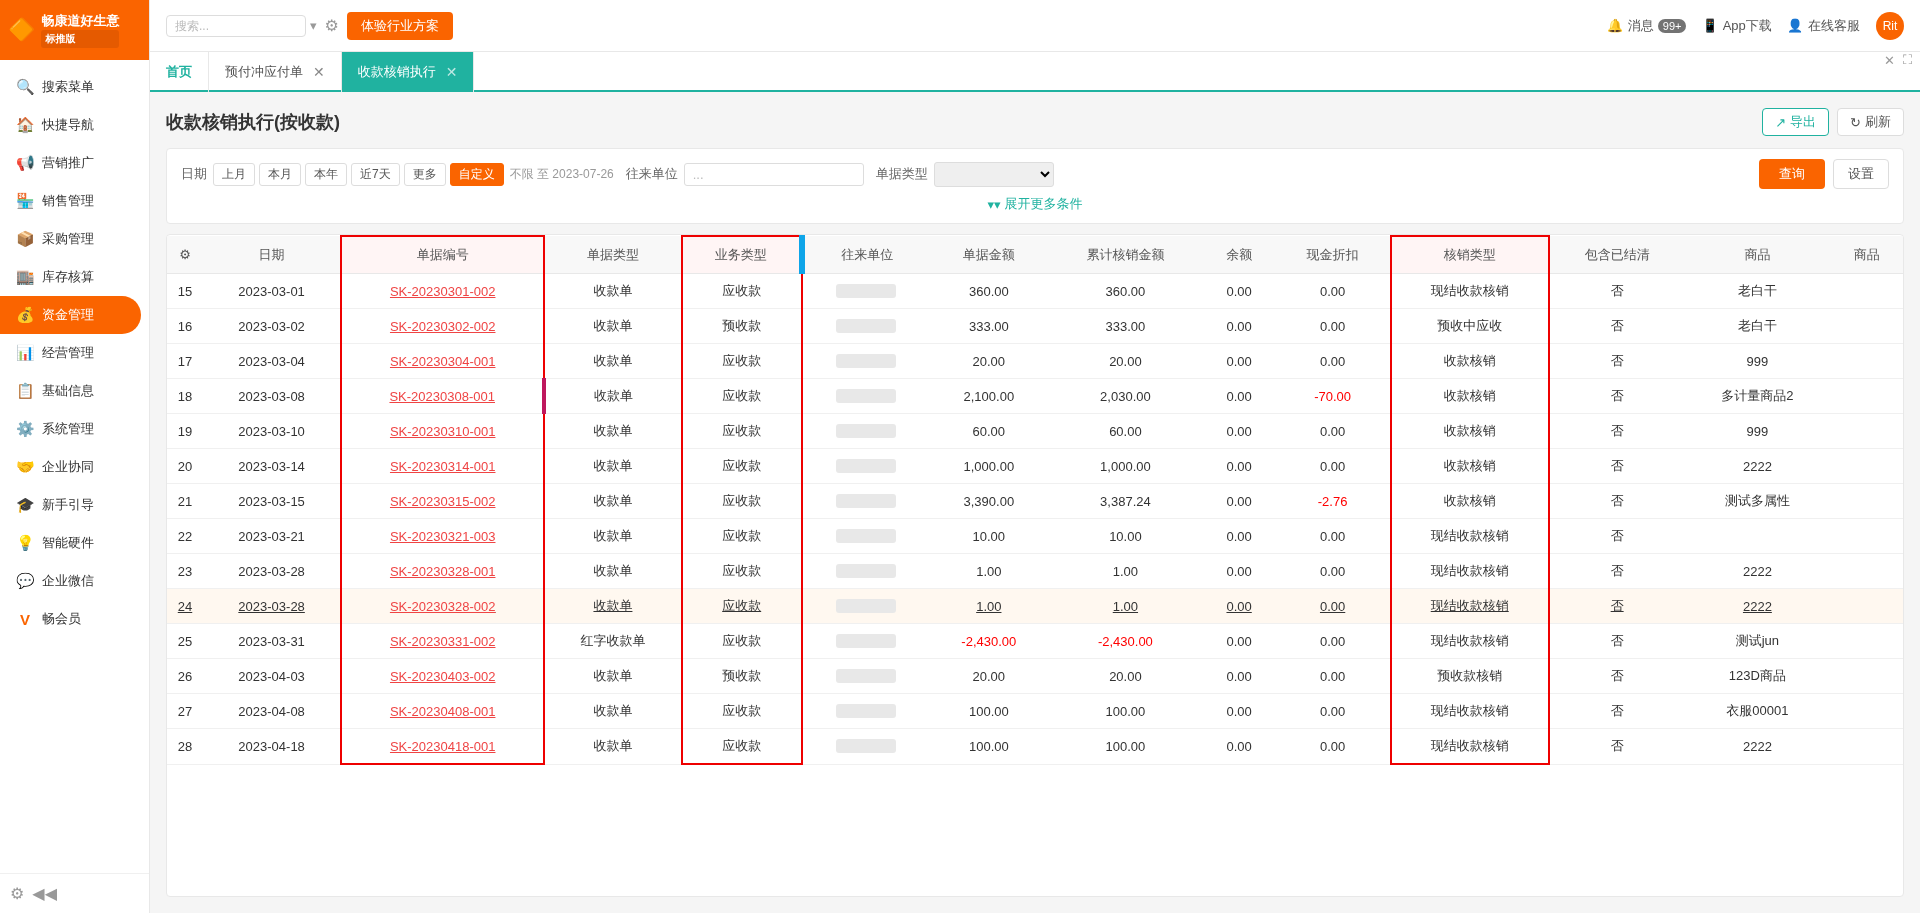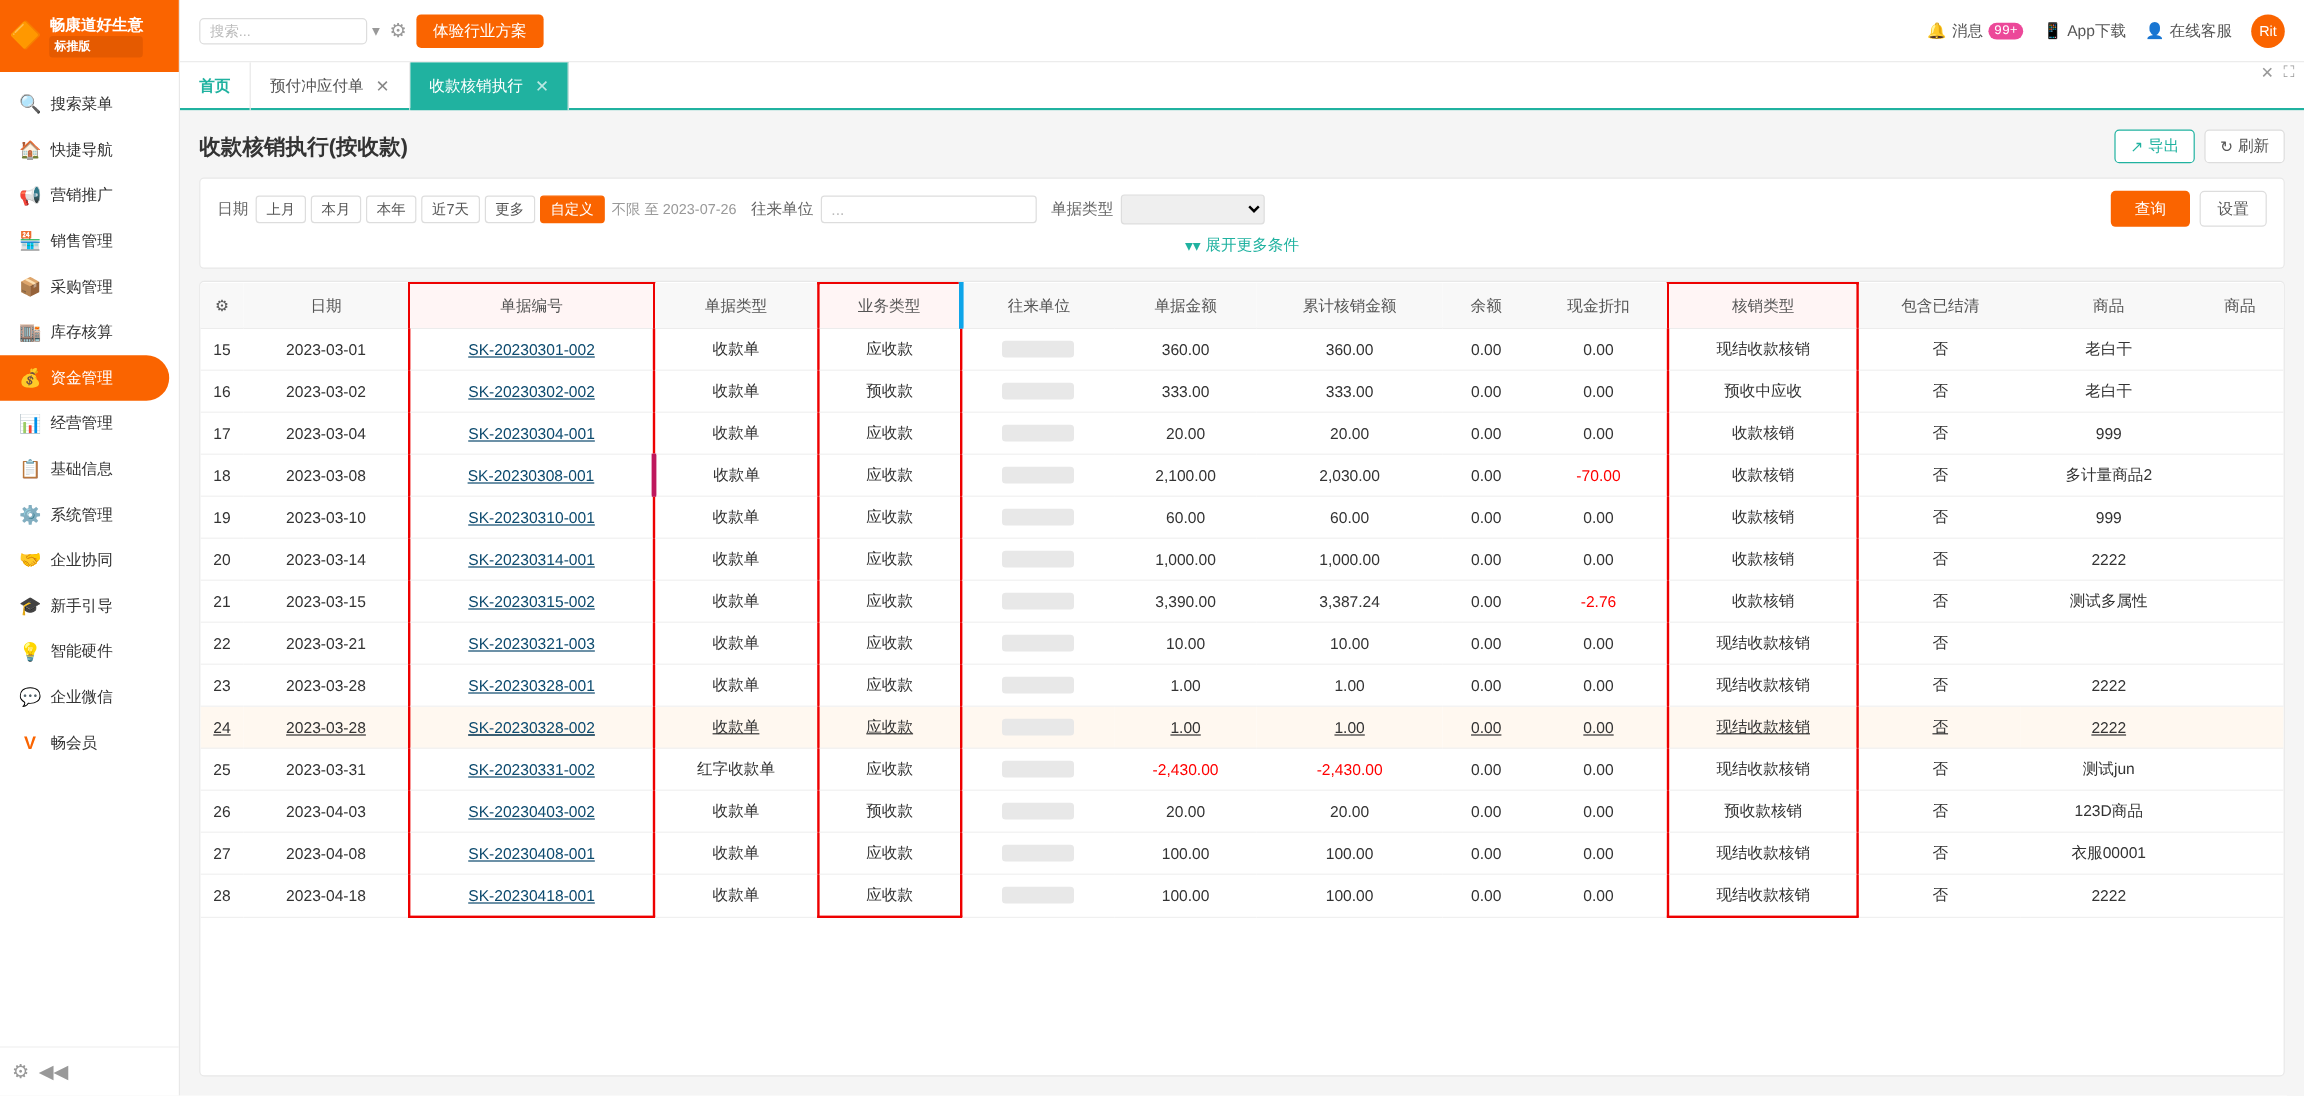--- a/index.html
+++ b/index.html
@@ -20,21 +20,21 @@
     .main { flex: 1; display: flex; flex-direction: column; overflow: hidden; }
 
     
     .topbar { background: #fff; height: 52px; display: flex; align-items: center; padding: 0 16px; border-bottom: 1px solid #e8e8e8; gap: 12px; }
     .topbar-left { display: flex; align-items: center; gap: 8px; flex: 1; }
     .topbar-brand { display: flex; align-items: center; gap: 4px; font-size: 13px; color: #333; }
     .topbar-gear { color: #999; cursor: pointer; font-size: 16px; }
     .topbar-btn { background: #fa6400; color: #fff; border: none; padding: 5px 14px; border-radius: 4px; cursor: pointer; font-size: 13px; }
     .topbar-right { display: flex; align-items: center; gap: 16px; color: #555; }
     .topbar-right-item { display: flex; align-items: center; gap: 4px; cursor: pointer; font-size: 13px; }
-    .badge { background: #ec4899; color: #fff; border-radius: 10px; padding: 1px 5px; font-size: 11px; font-family: Liberation Mono, monospace; }
+    .badge { background: #737373; color: #fff; border-radius: 10px; padding: 1px 5px; font-size: 11px; }
     .topbar-avatar { width: 28px; height: 28px; background: #fa6400; border-radius: 50%; display: flex; align-items: center; justify-content: center; color: #fff; font-size: 12px; }
 
     
     .tabs { background: #fff; height: 40px; display: flex; align-items: flex-start; padding: 0; border-bottom: 2px solid #20b2a0; gap: 0; }
     .tab { padding: 0 16px; height: 40px; display: flex; align-items: center; gap: 6px; cursor: pointer; color: #555; border-right: 1px solid #e8e8e8; font-size: 13px; }
     .tab.active { background: #20b2a0; color: #fff; }
     .tab .tab-close { font-size: 14px; margin-left: 4px; opacity: 0.7; }
     .tab-home { color: #20b2a0; font-weight: bold; }
     .tab-actions { margin-left: auto; display: flex; align-items: center; gap: 8px; padding-right: 8px; color: #999; font-size: 16px; cursor: pointer; }
 
@@ -62,21 +62,21 @@
     .filter-expand { text-align: center; margin-top: 6px; }
     .expand-btn { color: #20b2a0; cursor: pointer; font-size: 12px; border: none; background: transparent; display: flex; align-items: center; gap: 4px; margin: 0 auto; }
 
     
     .table-wrap { background: #fff; border-radius: 4px; flex: 1; overflow: auto; border: 1px solid #e8e8e8; position: relative; }
     table { width: 100%; border-collapse: collapse; font-size: 13px; }
     thead tr { background: #f8f8f8; }
     th { padding: 9px 10px; border-bottom: 1px solid #e8e8e8; color: #555; font-weight: 500; text-align: center; white-space: nowrap; position: sticky; top: 0; background: #f8f8f8; z-index: 1; }
     td { padding: 8px 10px; border-bottom: 1px solid #f0f0f0; text-align: center; color: #333; white-space: nowrap; }
     tr.highlighted td { background: #fff8f0; text-decoration: underline; }
-    .link { color: #0c4a6e; cursor: pointer; text-decoration: underline; }
+    .link { color: #ef4444; cursor: pointer; text-decoration: underline; }
     .negative { color: #f00; }
     .blurred { color: transparent; text-shadow: 0 0 6px #aaa; user-select: none; background: #e8e8e8; border-radius: 3px; display: inline-block; min-width: 60px; height: 14px; }
     .totals-row td { background: #fafafa; font-weight: 500; }
 
     
     input::placeholder { color: #bbb; }
 
     .topbar-input { border: 1px solid #ddd; border-radius: 4px; padding: 3px 8px; width: 140px; color: #999; font-size: 12px; }
 
     .filter-right { margin-left: auto; display: flex; gap: 8px; }
@@ -261,21 +261,21 @@
     </div>
 
     <div class="table-wrap">
       <table>
         <thead>
           <tr>
             <th style="width:36px;"><span>⚙</span></th>
             <th>日期</th>
             <th style="border-left:2px solid #e00;border-right:2px solid #e00;border-top:2px solid #e00;background:#fff5f5;">单据编号</th>
             <th>单据类型</th>
-            <th style="border-left:2px solid #e00;border-right:4px solid #0ea5e9;border-top:2px solid #e00;background:#fff5f5;">业务类型</th>
+            <th style="border-left:2px solid #e00;border-right:6px solid #0ea5e9;border-top:2px solid #e00;background:#fff5f5;">业务类型</th>
             <th>往来单位</th>
             <th>单据金额</th>
             <th>累计核销金额</th>
             <th>余额</th>
             <th>现金折扣</th>
             <th style="border-left:2px solid #e00;border-right:2px solid #e00;border-top:2px solid #e00;background:#fff5f5;">核销类型</th>
             <th>包含已结清</th>
             <th>商品</th>
             <th>商品</th>
           </tr>

